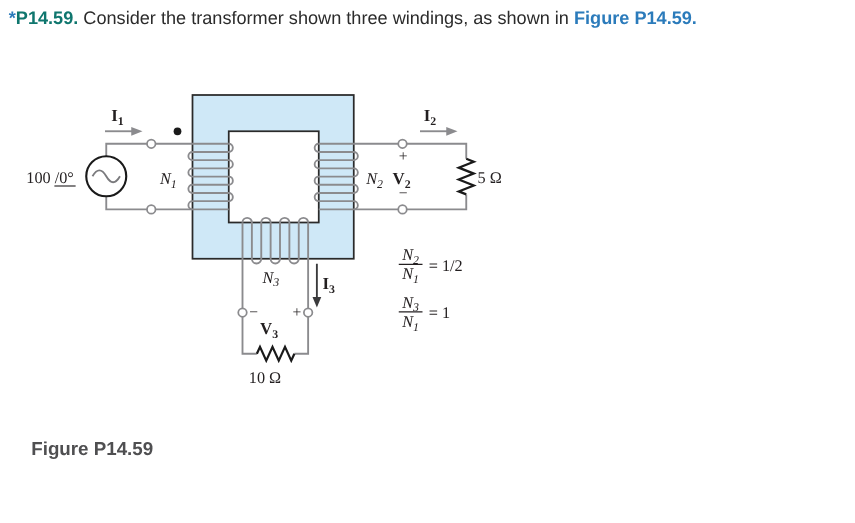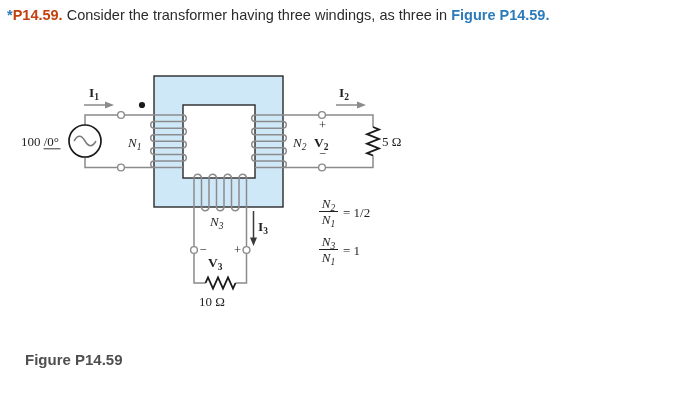--- a/index.html
+++ b/index.html
@@ -1,40 +1,40 @@
 <!DOCTYPE html>
 <html><head>
 <meta charset="utf-8">
 <style>
   html,body{margin:0;padding:0;background:#ffffff;}
   .page{position:relative;width:684px;height:418px;background:#ffffff;overflow:hidden;
         font-family:"Liberation Sans",sans-serif;}
   .title{position:absolute;left:7px;top:7px;font-size:14.5px;color:#2b2b2b;white-space:nowrap;}
   .title .star{color:#2b7bbb;font-weight:bold;}
-  .title .prob{color:#c2410c;font-weight:bold;}
+  .title .prob{color:#0f766e;font-weight:bold;}
   .title .figlink{color:#2b7bbb;font-weight:bold;text-decoration:none;cursor:pointer;}
   .caption{position:absolute;left:25px;top:351px;font-size:15px;font-weight:bold;color:#4f4f51;}
   svg{position:absolute;left:0;top:0;}
   .lbl{font-family:"Liberation Serif","DejaVu Serif",serif;font-size:13px;fill:#231f20;}
   .big{font-size:13.5px;}
   .bold{font-weight:bold;}
   .ital{font-style:italic;}
   .sub{font-size:9.5px;}
   .sign{font-size:12.5px;}
   .wire{stroke:#8b8b8e;stroke-width:1.5;fill:none;}
   .coil{stroke:#8b8b8e;stroke-width:1.5;fill:none;}
   .blackline{stroke:#1a1a1a;stroke-width:1.8;fill:none;}
   .term{fill:#ffffff;stroke:#8b8b8e;stroke-width:1.4;}
 </style>
 </head>
 <body>
 
 <div class="page">
 
-  <div class="title"><span class="star">*</span><span class="prob">P14.59.</span><span> Consider the transformer having three windings, as three in </span><a class="figlink">Figure P14.59</a><span class="figlink">.</span></div>
+  <div class="title"><span class="star">*</span><span class="prob">P14.59.</span><span> Consider the transformer shown three windings, as shown in </span><a class="figlink">Figure P14.59</a><span class="figlink">.</span></div>
 
   <svg width="684" height="418" viewBox="0 0 684 418">
 
     <rect x="154" y="76" width="129" height="131" fill="#cfe8f7" stroke="#2a2a2a" stroke-width="1.4"></rect>
     <rect x="183" y="105" width="72" height="73" fill="#ffffff" stroke="#2a2a2a" stroke-width="1.4"></rect>
 
     <path class="wire" d="M85,125 L85,115 L183,115"></path>
     <path class="wire" d="M85,157 L85,167.5 L183,167.5"></path>
     <path class="wire" d="M255,115 L373,115 L373,127"></path>
     <path class="wire" d="M255,167.5 L373,167.5 L373,155.5"></path>

